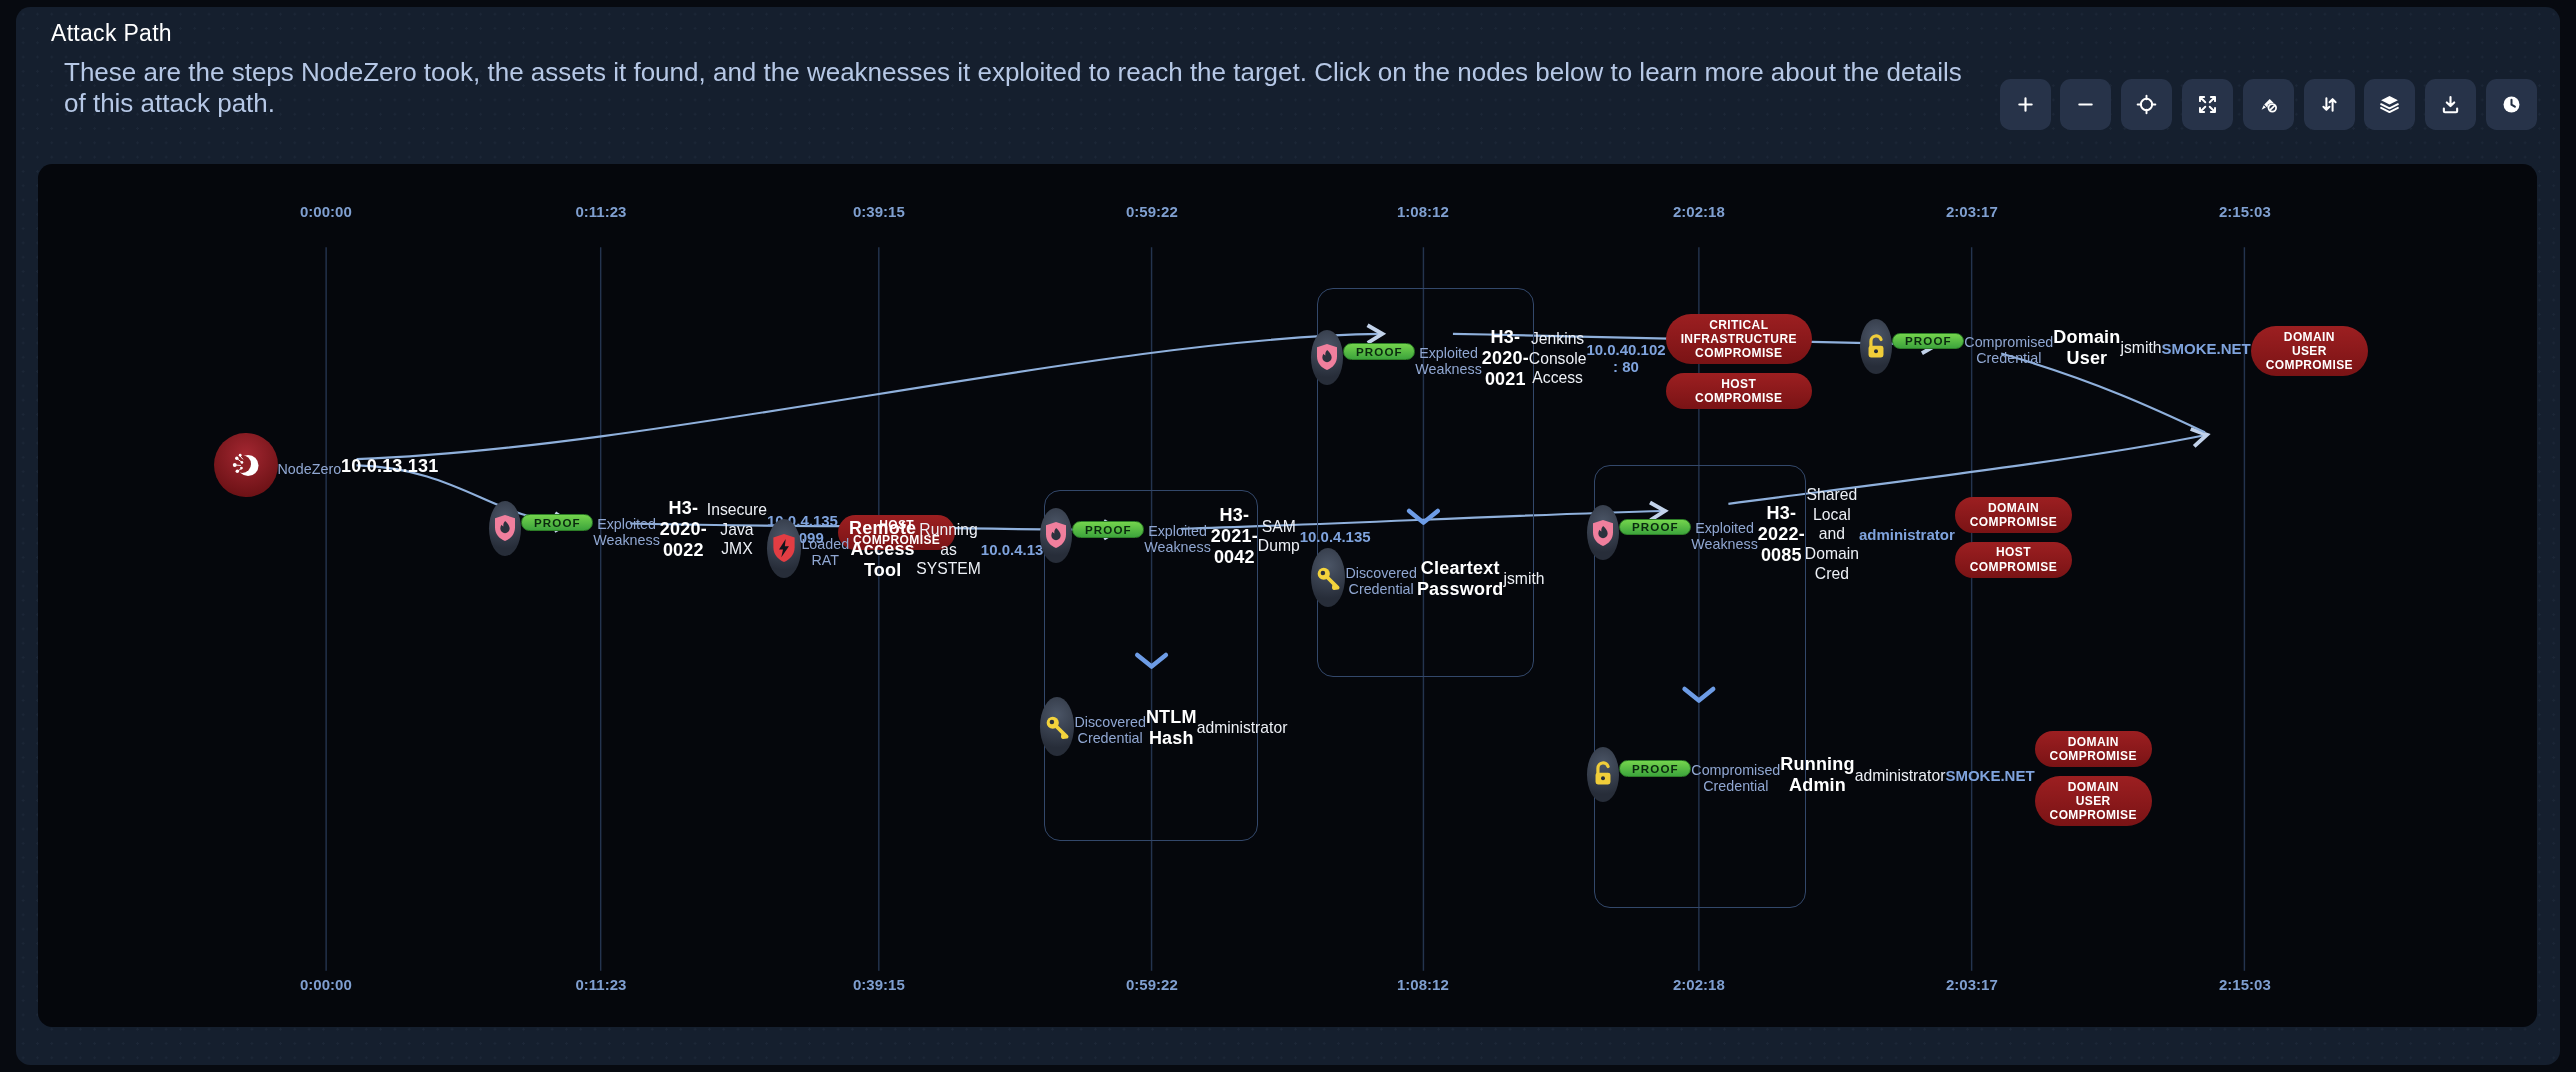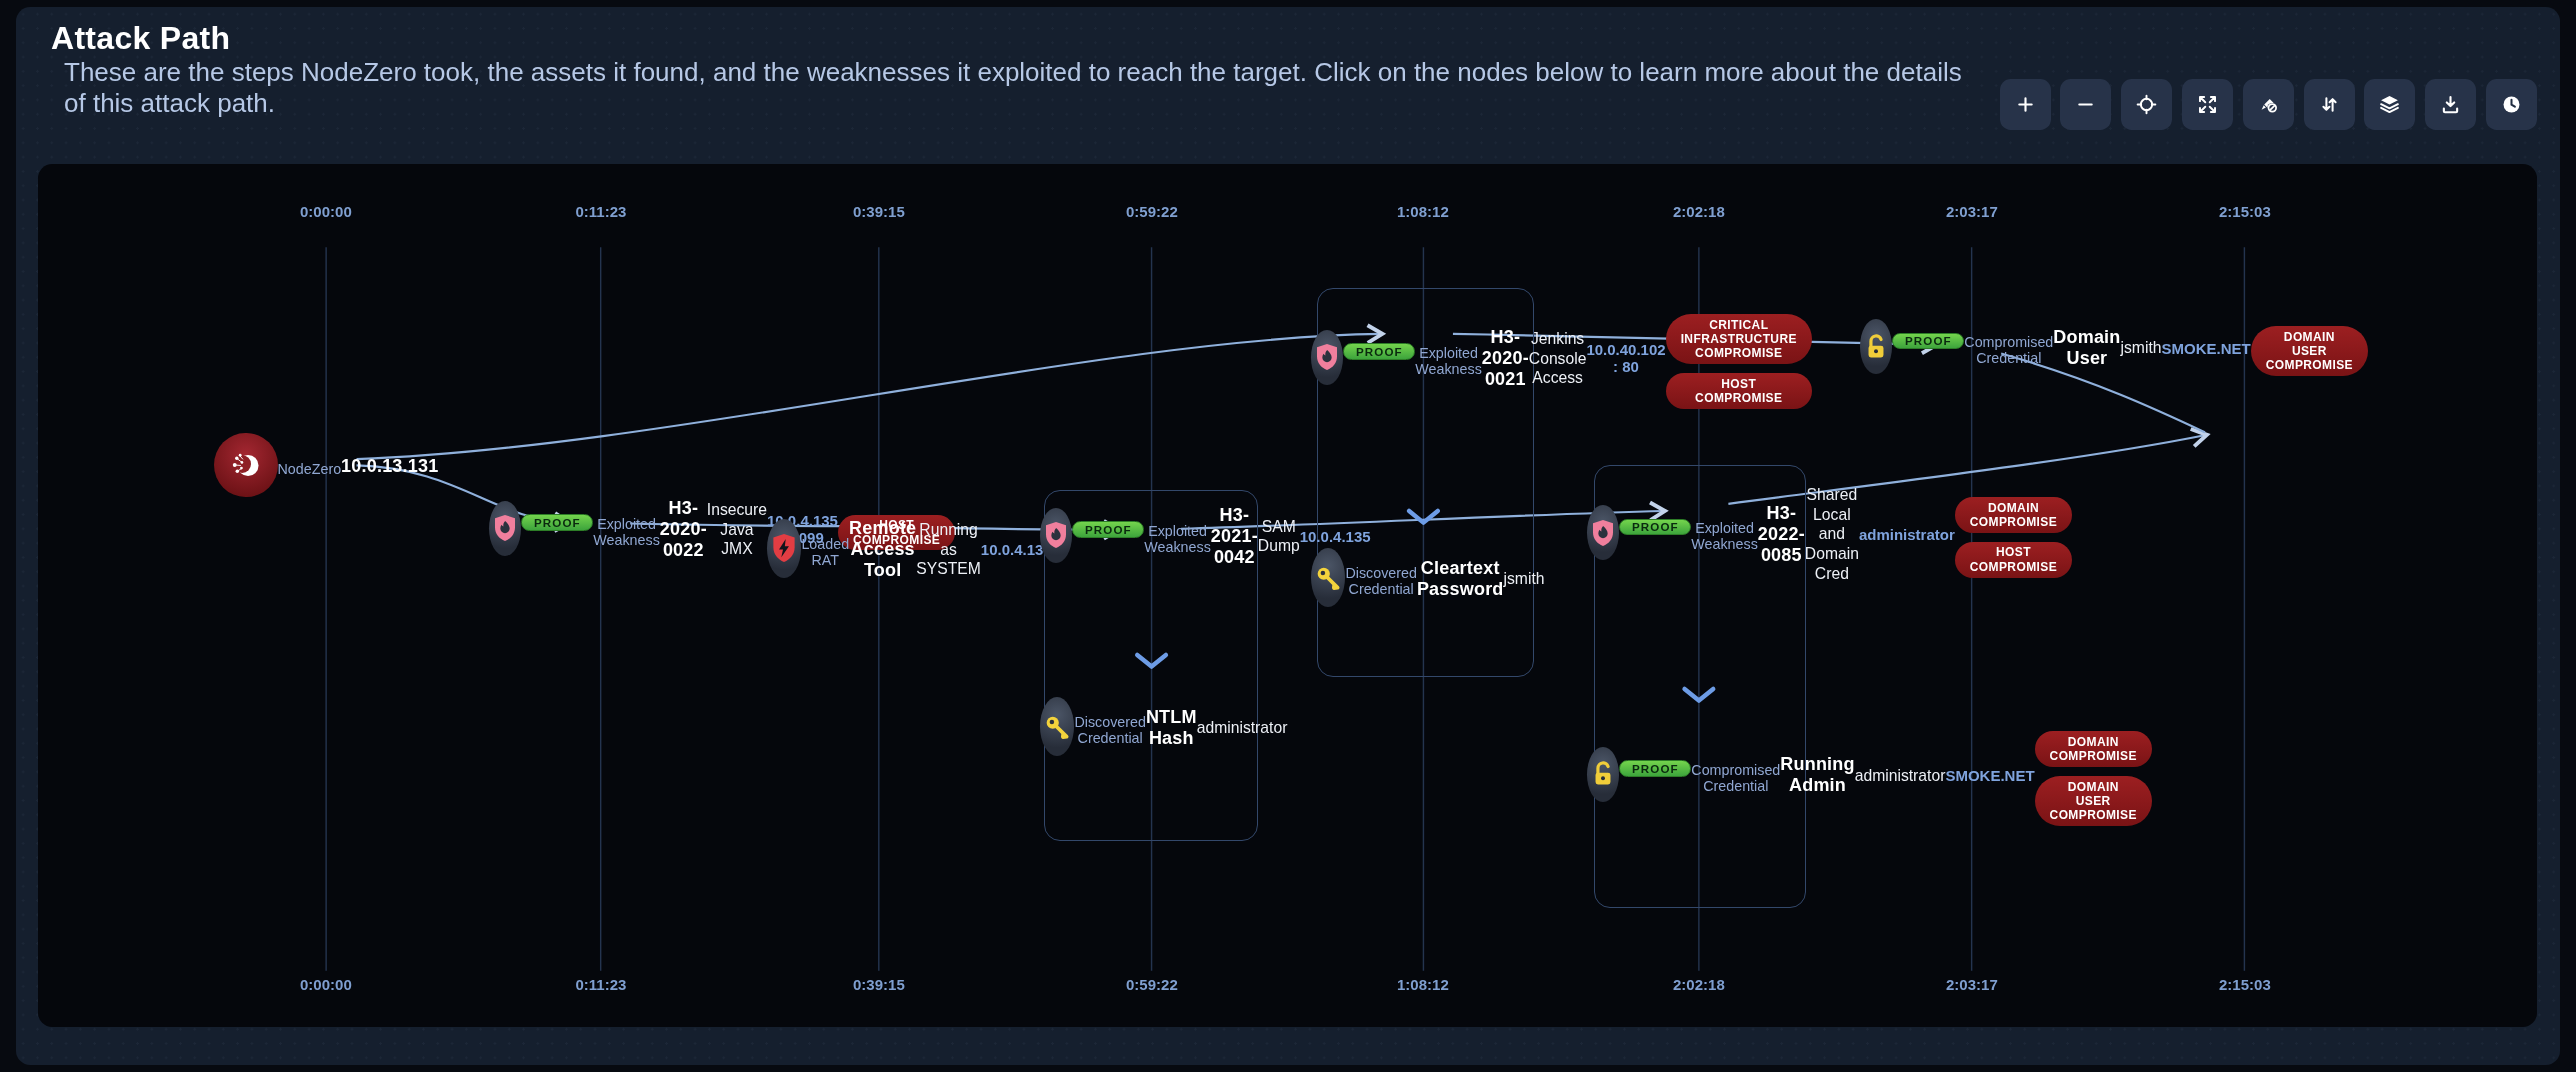--- a/index.html
+++ b/index.html
@@ -8,21 +8,21 @@
     background:#070a10;
     font-family:"Liberation Sans",sans-serif;
     -webkit-font-smoothing:antialiased;
   }
   .card{
     position:absolute;left:16px;top:7.2px;width:2544px;height:1058px;
     background-color:#151f2e;border-radius:14.3px;
     background-image:radial-gradient(rgba(165,185,225,0.05) 1.1px, transparent 1.1px);
     background-size:14.3px 14.3px;
   }
-  .page-title{position:absolute;left:35px;top:12.5px;font-size:32px;font-weight:700;color:#ffffff;letter-spacing:0.3px;}
+  .page-title{position:absolute;left:35px;top:12.5px;font-size:23px;font-weight:400;color:#ffffff;letter-spacing:0.3px;}
   .page-sub{position:absolute;left:48px;top:50px;width:1923px;font-size:26px;line-height:31px;color:#b6c8e6;}
   .toolbar{position:absolute;top:72px;right:23px;display:flex;gap:9.8px;}
   .tb{width:51px;height:51px;border-radius:10.7px;background:#273349;display:flex;align-items:center;justify-content:center;border:none;cursor:pointer;padding:0;}
   .tb svg{display:block;}
   .canvas{
     position:absolute;left:22.4px;top:157px;width:2499px;height:863px;
     background:#05070c;border-radius:14.3px;
   }
   .tl{position:absolute;width:125px;margin-left:-63px;text-align:center;color:#7f9fd0;font-size:15px;font-weight:600;}
   .graph{position:absolute;left:0;top:0;z-index:1;}

